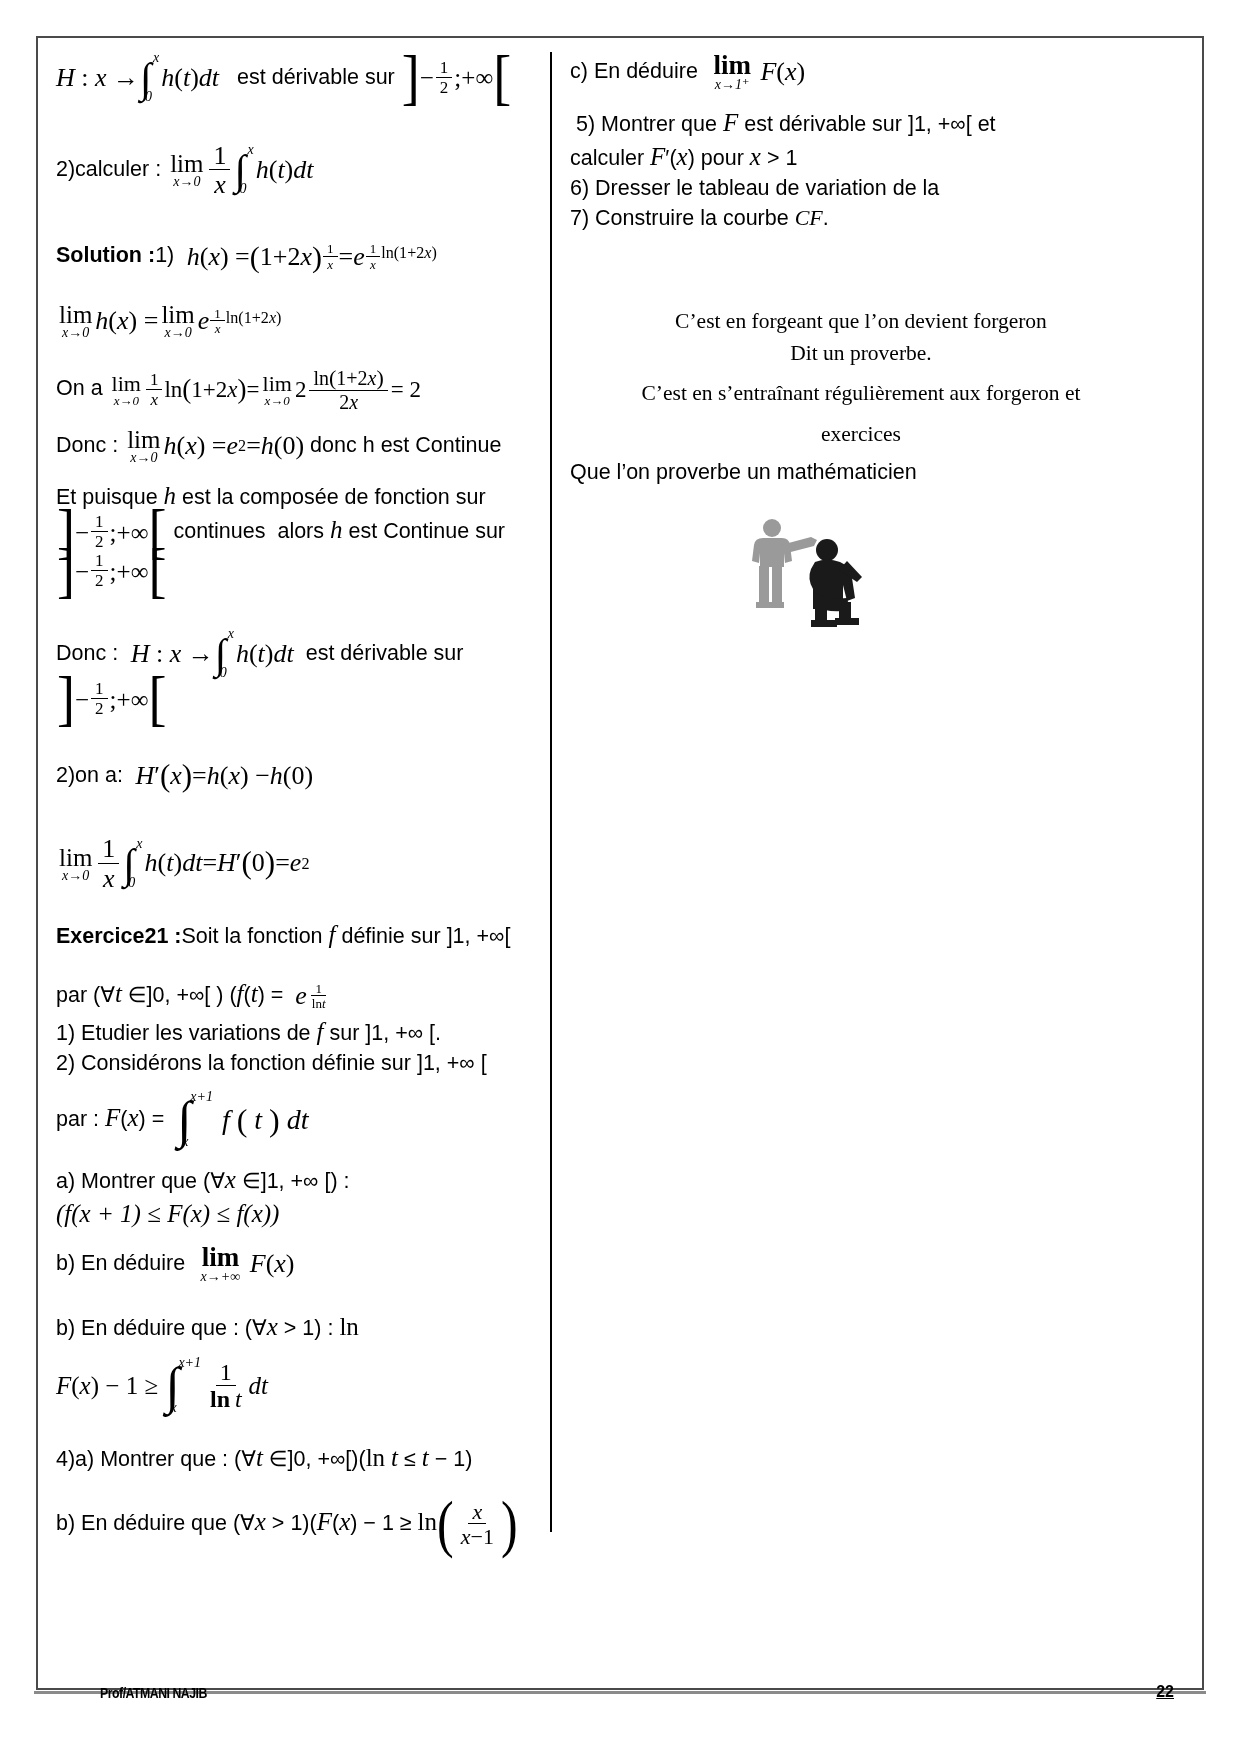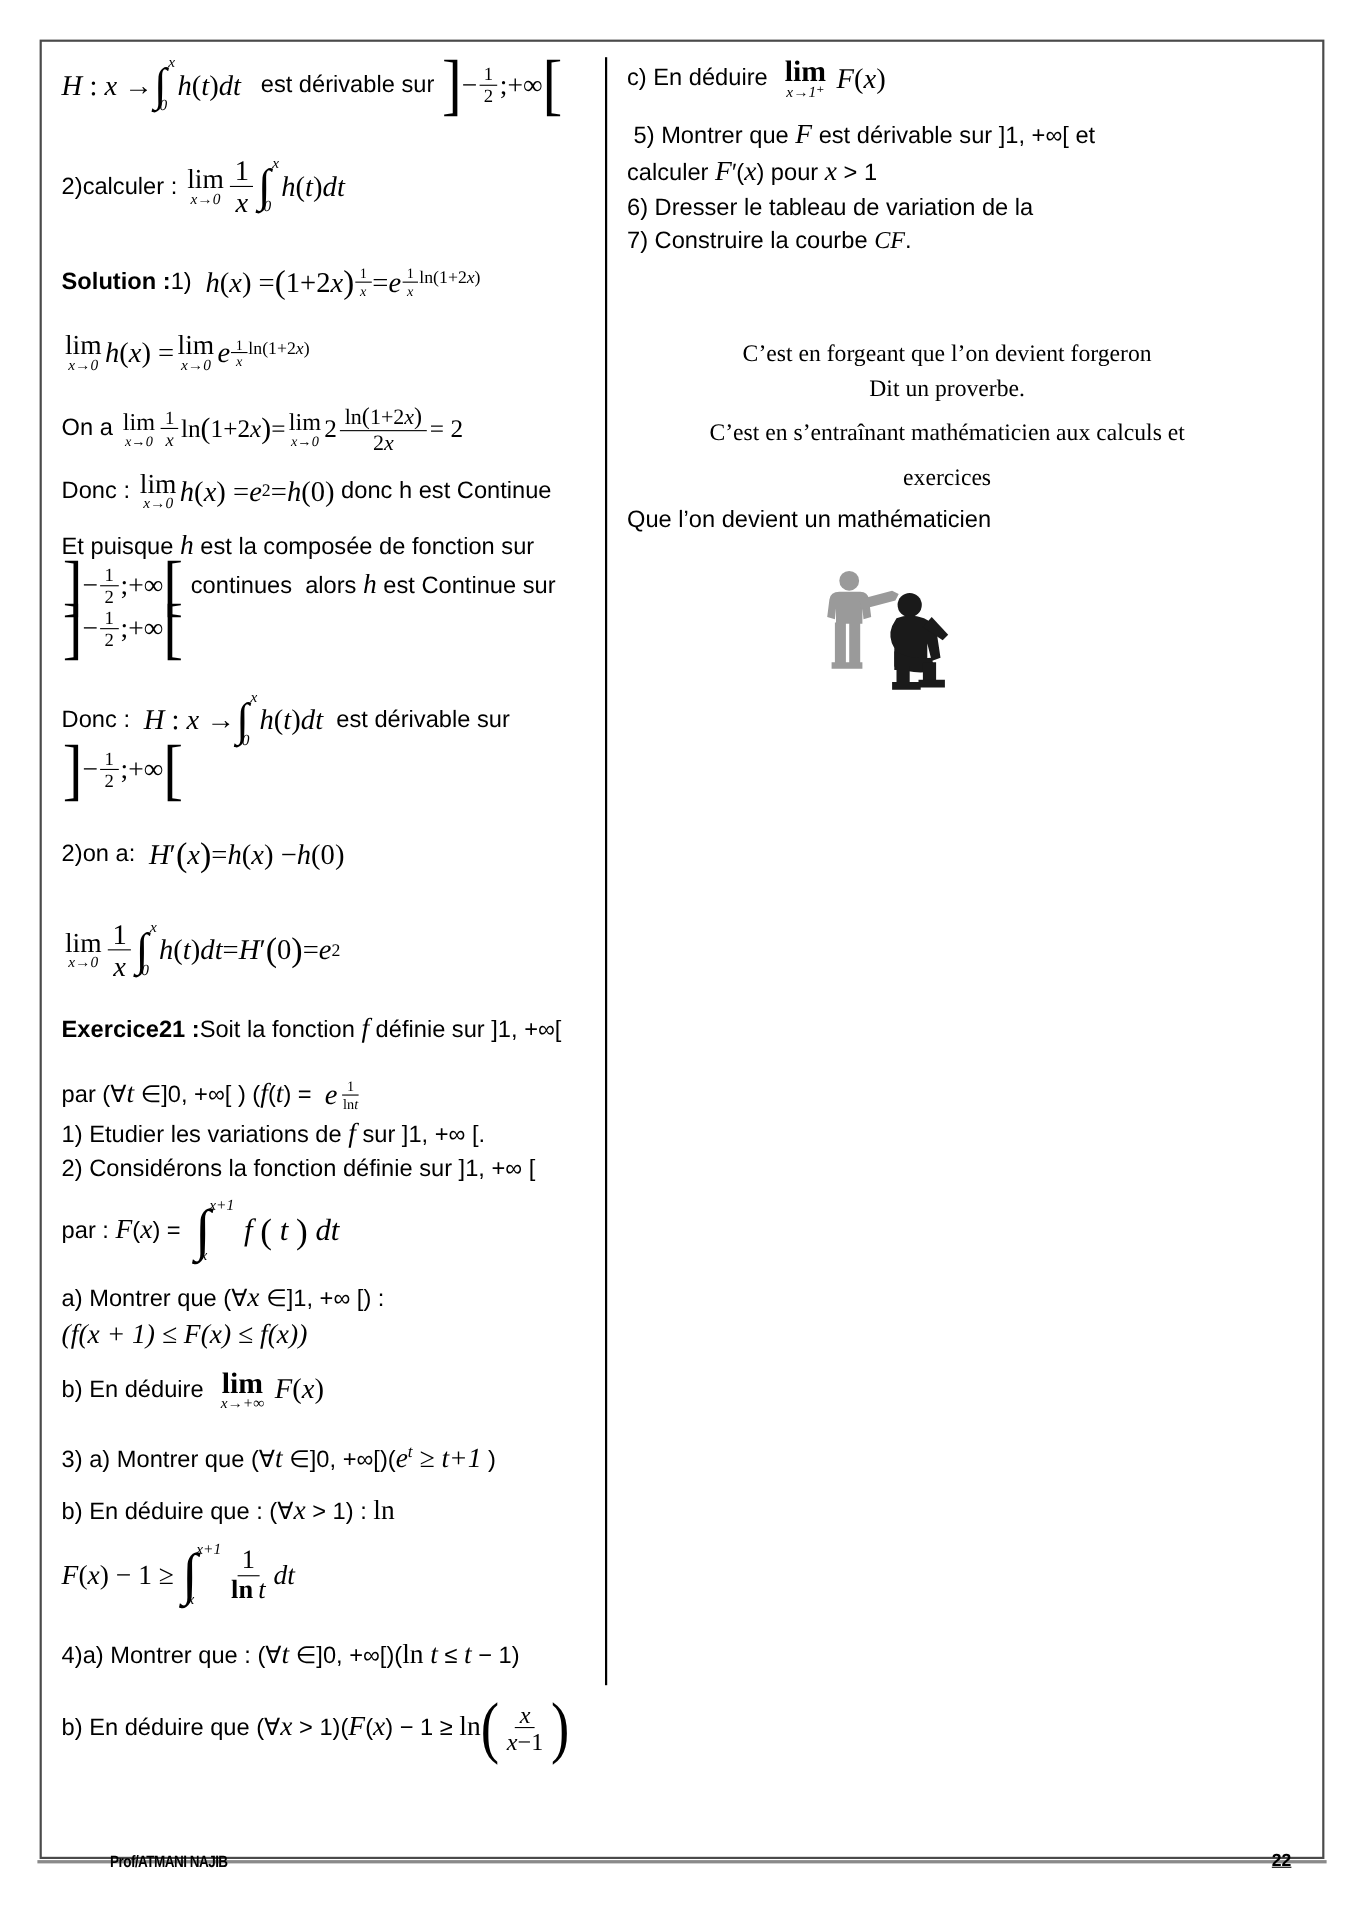--- a/index.html
+++ b/index.html
@@ -509,23 +509,20 @@
         <span class="eq">
           &nbsp;
           <span class="lim big">
             <span class="top">lim</span>
             <span class="sub">x→+∞</span>
           </span>
           &nbsp;<i>F</i>(<i>x</i>)
         </span>
       </div>
 
-      <div class="line gap-sm">
-        <span>3) a) Montrer que (∀<span class="m">t</span>&nbsp;∈]0, +∞[)(<span class="m"><i>e</i><sup class="s">t</sup> ≥ <i>t</i>+1</span>&nbsp;)</span>
-      </div>
 
       <div class="line gap-sm">
         <span>b) En déduire que : (∀<span class="m">x</span>&nbsp;&gt;&nbsp;1) : <span class="mr">ln</span></span>
       </div>
 
       <div class="line gap-md">
         <span class="eq" style="font-size:25px;">
           <i>F</i>(<i>x</i>) − 1 ≥&nbsp;
           <span class="intg big">
             <span class="up">x+1</span>
@@ -579,23 +576,23 @@
         <span>6) Dresser le tableau de variation de la</span>
       </div>
       <div class="line gap-lg">
         <span>7) Construire la courbe <span class="mr" style="font-style:italic;font-size:22px;">CF</span>.</span>
       </div>
 
       <div style="height:34px;"></div>
 
       <div class="quote-line q-center">C’est en forgeant que l’on devient forgeron</div>
       <div class="quote-line q-center">Dit un proverbe.</div>
-      <div class="quote-line q-center" style="margin-top:8px;">C’est en s’entraînant mathématicien aux calculs et</div>
+      <div class="quote-line q-center" style="margin-top:8px;">C’est en s’entraînant régulièrement aux forgeron et</div>
       <div class="quote-line q-center" style="margin-top:8px;">exercices</div>
-      <div class="quote-line q-left" style="margin-top:6px;">Que l’on devient un mathématicien</div>
+      <div class="quote-line q-left" style="margin-top:6px;">Que l’on proverbe un mathématicien</div>
 
       <div class="figure-wrap">
         <svg width="150" height="130" viewBox="0 0 150 130">
 
           <g fill="#9a9a9a">
             <circle cx="31" cy="14" r="9"></circle>
             <path d="M22 24 h19 q7 0 8 7 l2 16 -7 2 -1 -10 v14 h-24 v-14 l-1 10 -7 -2 2 -16 q1 -7 9 -7 z"></path>
 
             <path d="M40 31 l30 -8 6 3 -3 6 -31 8 z"></path>
 

